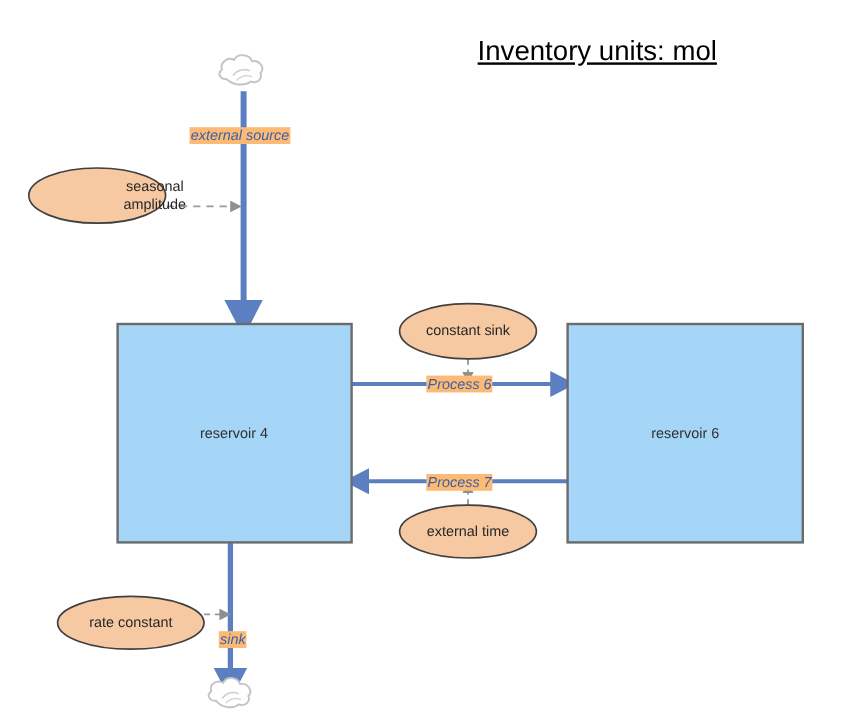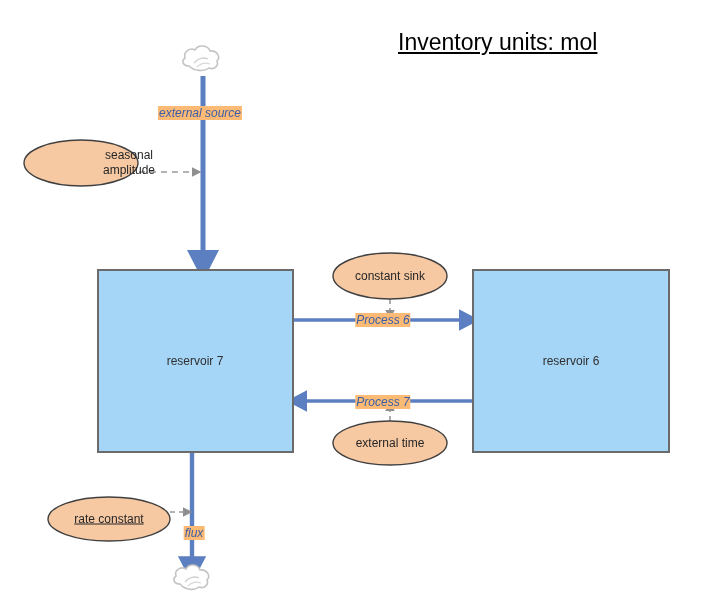--- a/index.html
+++ b/index.html
@@ -123,27 +123,27 @@
     </g>
     <g>
       <path d="M180,584 C174,584 172,579 176,576 C174,570 181,566 186,569 C189,563 198,564 200,570 C207,569 211,576 207,580 C209,585 204,589 199,587 C194,591 185,590 180,584 Z" fill="#ffffff" stroke="#c4c4c4" stroke-width="1.6"></path>
       <path d="M185,582 C189,577 195,576 199,578" fill="none" stroke="#d0d0d0" stroke-width="1.3"></path>
       <path d="M188,586 C192,582 196,581 201,583" fill="none" stroke="#d8d8d8" stroke-width="1.2"></path>
     </g>
   </svg>
 
   <div class="dg-title" style="left:398px; top:29px;">Inventory units: mol</div>
 
-  <div class="box-label" style="left:195px; top:361px;">reservoir 7</div>
+  <div class="box-label" style="left:195px; top:361px;">reservoir 4</div>
   <div class="box-label" style="left:571px; top:361px;">reservoir 6</div>
 
   <div class="ellipse-label" style="left:96px; top:163px;margin-left:33px;">seasonal
 amplitude</div>
   <div class="ellipse-label" style="left:390px; top:276px;">constant sink</div>
   <div class="ellipse-label" style="left:390px; top:443px;">external time</div>
-  <div class="ellipse-label" style="left:109px; top:519px;text-decoration:underline;">rate constant</div>
+  <div class="ellipse-label" style="left:109px; top:519px;">rate constant</div>
 
   <div class="flux-label" style="left:200px; top:113px;">external source</div>
   <div class="flux-label" style="left:383px; top:320px;">Process 6</div>
   <div class="flux-label" style="left:383px; top:402px;">Process 7</div>
-  <div class="flux-label" style="left:194px; top:533px;">flux</div>
+  <div class="flux-label" style="left:194px; top:533px;">sink</div>
 
 </div>
 
 </body></html>

